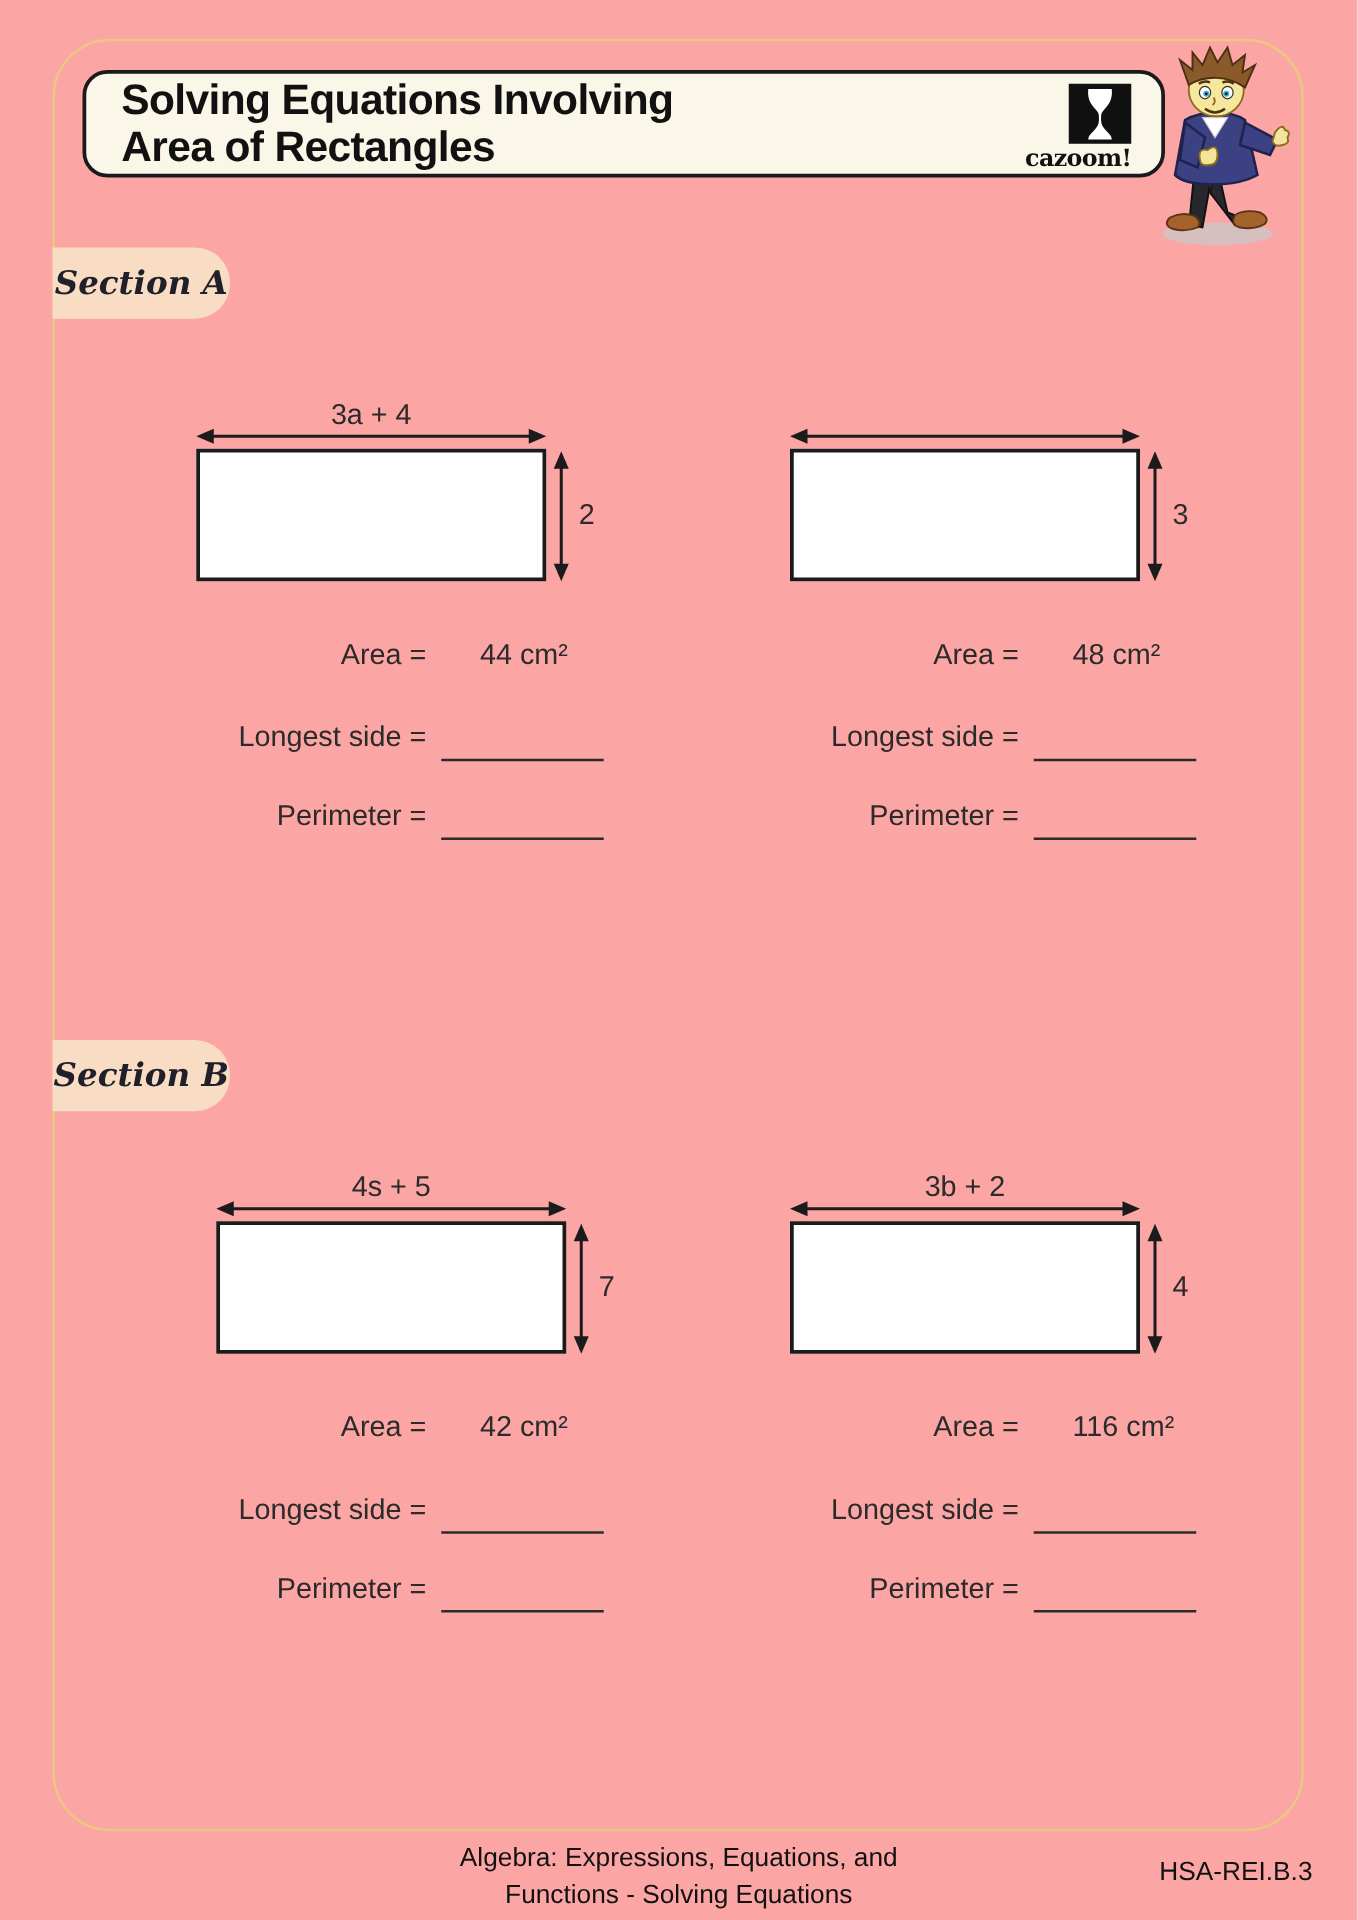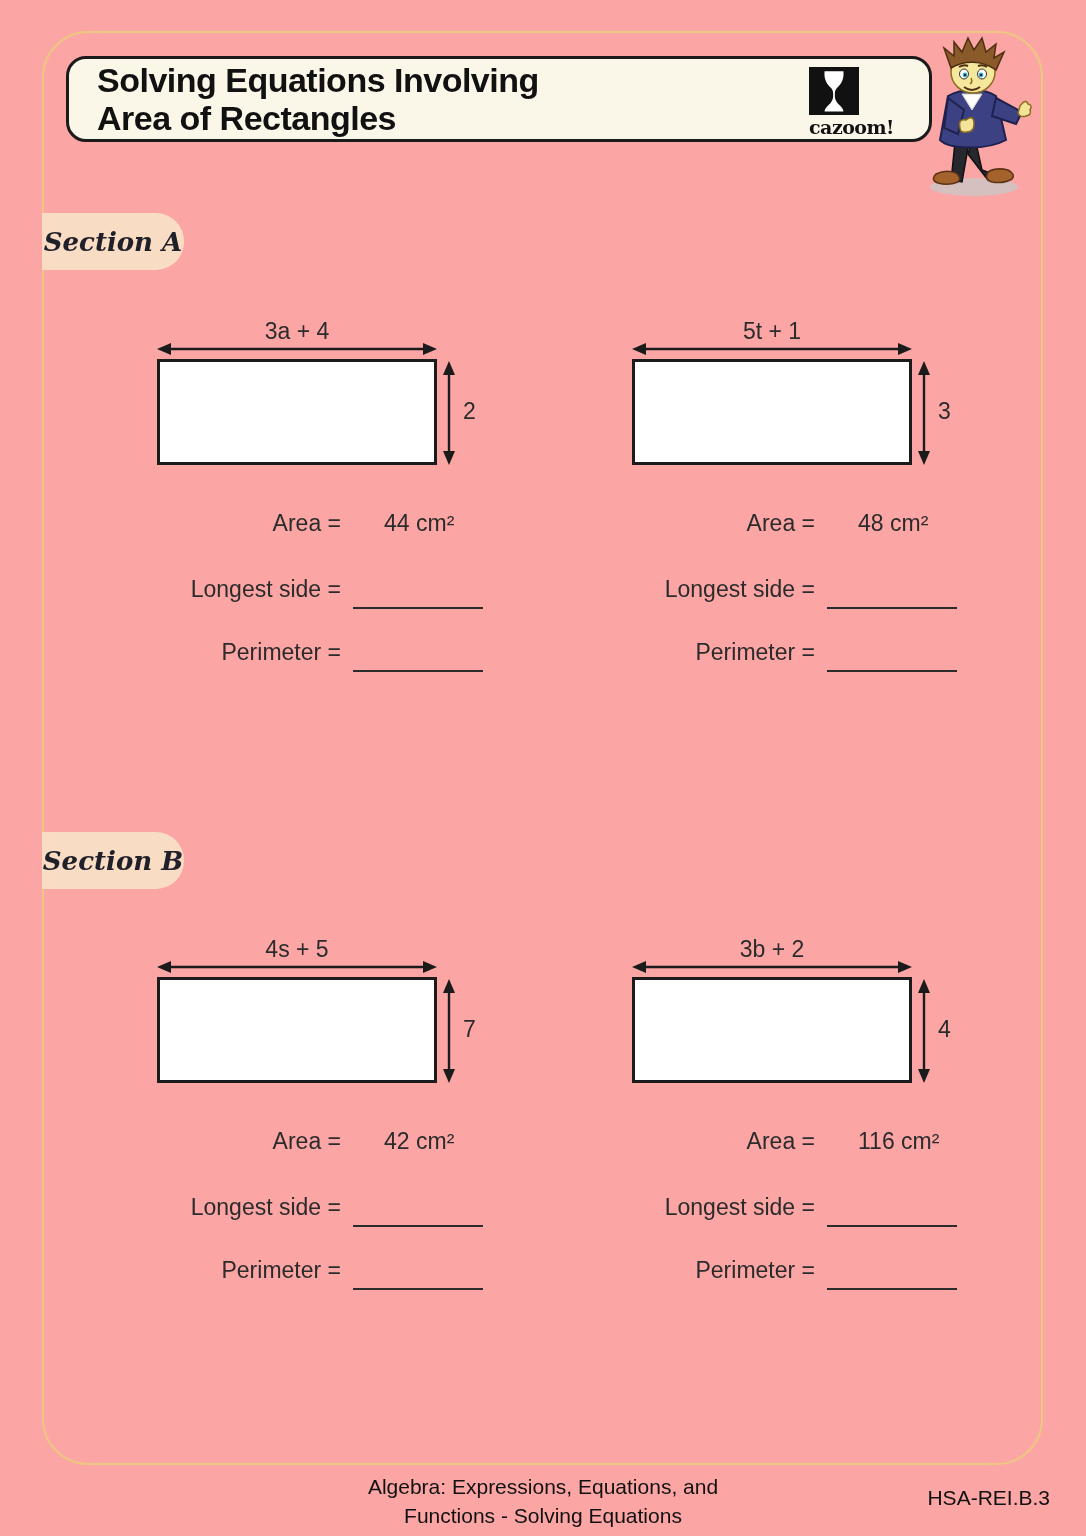--- a/index.html
+++ b/index.html
@@ -18,34 +18,34 @@
     position: absolute; left: 66px; top: 56px; width: 866px; height: 86px;
     background: #faf7e9; border: 3px solid #1a1a1a; border-radius: 20px;
     display: flex; align-items: center;
   }
   .title-text {
     padding-left: 28px; font-weight: bold; font-size: 34px; line-height: 38px;
     letter-spacing: -0.5px; color: #111111;
   }
   .logo {
     position: absolute; right: 24px; top: 8px; width: 96px; height: 72px;
-    display: flex; flex-direction: column; align-items: flex-start;
+    display: flex; flex-direction: column; align-items: flex-end;
   }
   .logo-mark { width: 50px; height: 48px; background: #111111; display: flex; align-items: center; justify-content: center; }
   .logo-text { font-family: "DejaVu Serif", serif; font-weight: bold; font-size: 19px; color: #111111; letter-spacing: -0.5px; margin-top: 1px; }
   .mascot { position: absolute; left: 918px; top: 36px; width: 128px; height: 162px; }
   
   .section-label {
     position: absolute; left: 42px; width: 142px; height: 57px;
     background: #f8dcc3; border-radius: 0 28px 28px 0;
     display: flex; align-items: center; justify-content: center;
     font-family: "DejaVu Serif", serif; font-style: italic; font-weight: bold;
     font-size: 26px; color: #20202a;
   }
-  .section-a { top: 213px; }
+  .section-a { top: 198px; }
   .section-b { top: 832px; }
   
   .fig { position: absolute; width: 340px; height: 160px; padding-left: 34px; }
   .fig .dim-label {
     position: absolute; left: 0; top: 0; width: 280px; height: 26px;
     text-align: center; font-size: 23px; color: #2b2b2b;
   }
   .fig .h-arrow { position: absolute; left: 0; top: 23px; }
   .fig .shape {
     position: absolute; left: 0; top: 41px; width: 280px; height: 106px;
@@ -137,36 +137,35 @@
     <div class="shape"></div>
     <svg class="v-arrow" width="16" height="104" viewBox="0 0 16 104">
       <line x1="8" y1="10" x2="8" y2="94" stroke="#1b1b1b" stroke-width="2.4"></line>
       <polygon points="8,0 2,14 14,14" fill="#1b1b1b"></polygon>
         <polygon points="8,104 2,90 14,90" fill="#1b1b1b"></polygon>
     </svg>
     <div class="side-num">2</div>
   </div>
 
   <div class="fig" style="left:632px; top:318px;">
-    <div class="dim-label">5t + 1</div>
     <svg class="h-arrow" width="280" height="16" viewBox="0 0 280 16">
       <line x1="10" y1="8" x2="270" y2="8" stroke="#1b1b1b" stroke-width="2.4"></line>
       <polygon points="0,8 14,2 14,14" fill="#1b1b1b"></polygon>
         <polygon points="280,8 266,2 266,14" fill="#1b1b1b"></polygon>
     </svg>
     <div class="shape"></div>
     <svg class="v-arrow" width="16" height="104" viewBox="0 0 16 104">
       <line x1="8" y1="10" x2="8" y2="94" stroke="#1b1b1b" stroke-width="2.4"></line>
       <polygon points="8,0 2,14 14,14" fill="#1b1b1b"></polygon>
         <polygon points="8,104 2,90 14,90" fill="#1b1b1b"></polygon>
     </svg>
     <div class="side-num">3</div>
   </div>
 
-  <div class="fig" style="left:157px; top:936px;">
+  <div class="fig" style="left:173px; top:936px;">
     <div class="dim-label">4s + 5</div>
     <svg class="h-arrow" width="280" height="16" viewBox="0 0 280 16">
       <line x1="10" y1="8" x2="270" y2="8" stroke="#1b1b1b" stroke-width="2.4"></line>
       <polygon points="0,8 14,2 14,14" fill="#1b1b1b"></polygon>
         <polygon points="280,8 266,2 266,14" fill="#1b1b1b"></polygon>
     </svg>
     <div class="shape"></div>
     <svg class="v-arrow" width="16" height="104" viewBox="0 0 16 104">
       <line x1="8" y1="10" x2="8" y2="94" stroke="#1b1b1b" stroke-width="2.4"></line>
       <polygon points="8,0 2,14 14,14" fill="#1b1b1b"></polygon>

